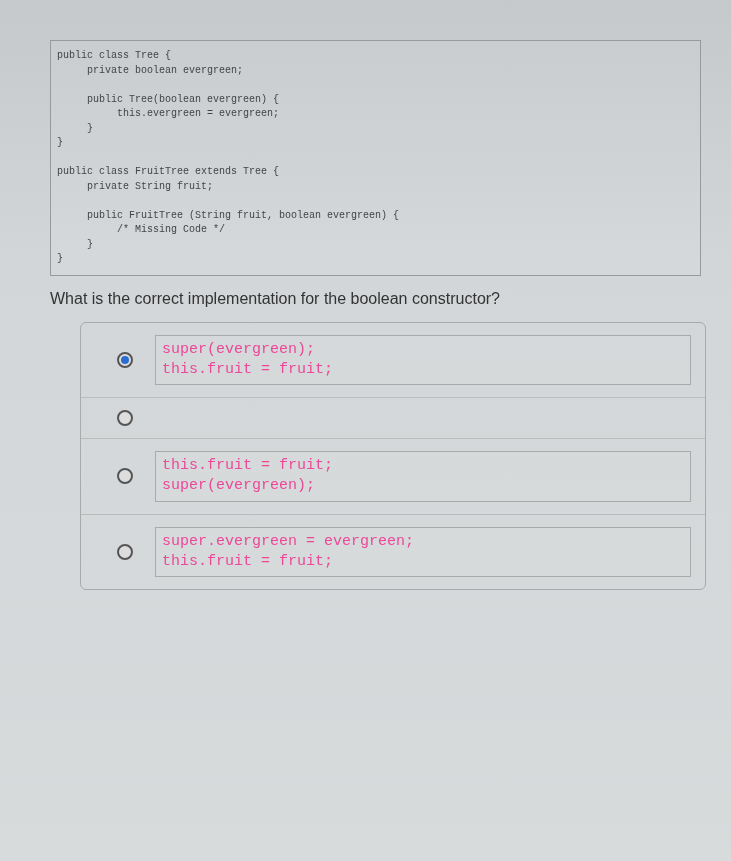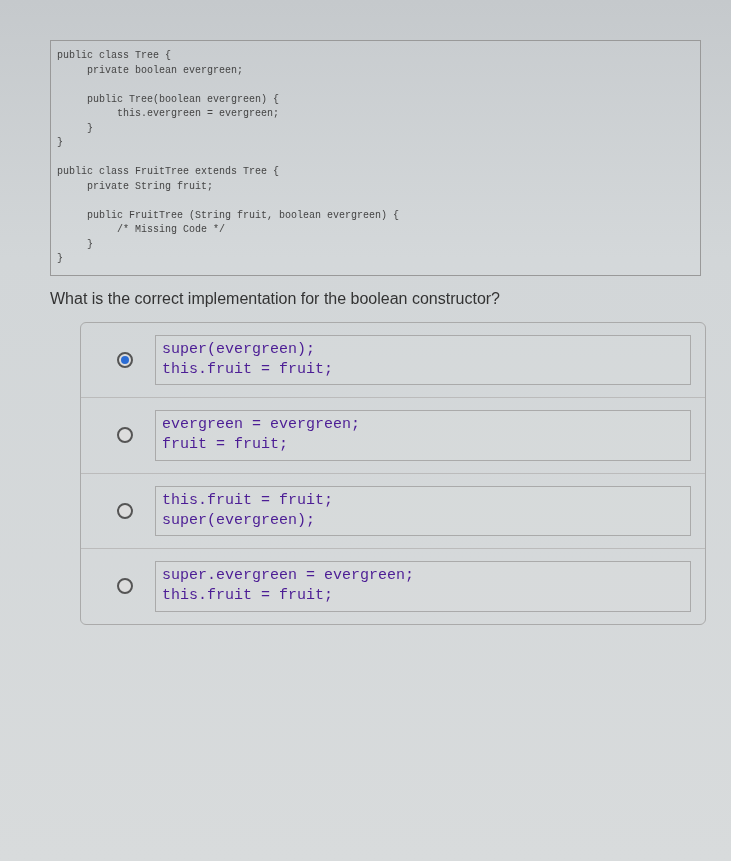--- a/index.html
+++ b/index.html
@@ -74,21 +74,21 @@
     background: #2b6cd4;
     border-radius: 50%;
   }
   .answer-box {
     flex: 1;
     border: 1px solid #aaa;
     padding: 4px 6px;
     font-family: "Courier New", Courier, monospace;
     font-size: 15px;
     line-height: 1.35;
-    color: #4c1d95;
+    color: #ec4899;
     white-space: pre;
     background: rgba(255,255,255,0.05);
   }
 </style>
 </head>
 <body>
 
 <div class="page">
 
 
@@ -119,22 +119,20 @@
         </div>
       </div>
       <div class="answer-box">super(evergreen);
 this.fruit = fruit;</div>
     </div>
 
     <div class="opt-row">
       <div class="radio-cell">
         <div class="radio"></div>
       </div>
-      <div class="answer-box">evergreen = evergreen;
-fruit = fruit;</div>
     </div>
 
     <div class="opt-row">
       <div class="radio-cell">
         <div class="radio"></div>
       </div>
       <div class="answer-box">this.fruit = fruit;
 super(evergreen);</div>
     </div>
 

